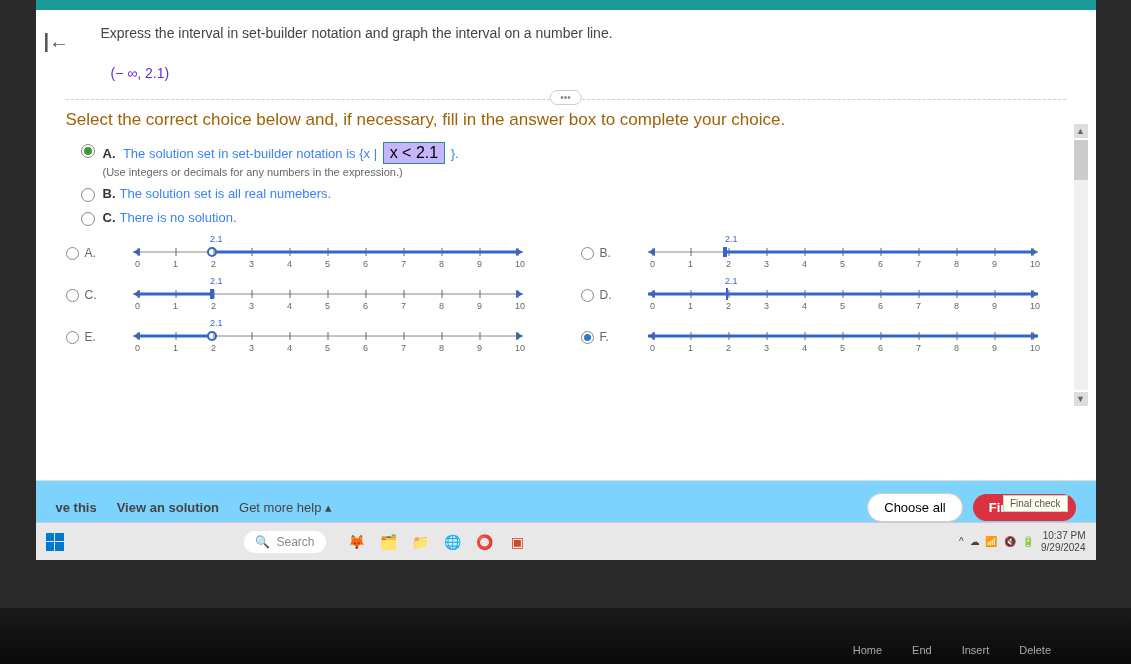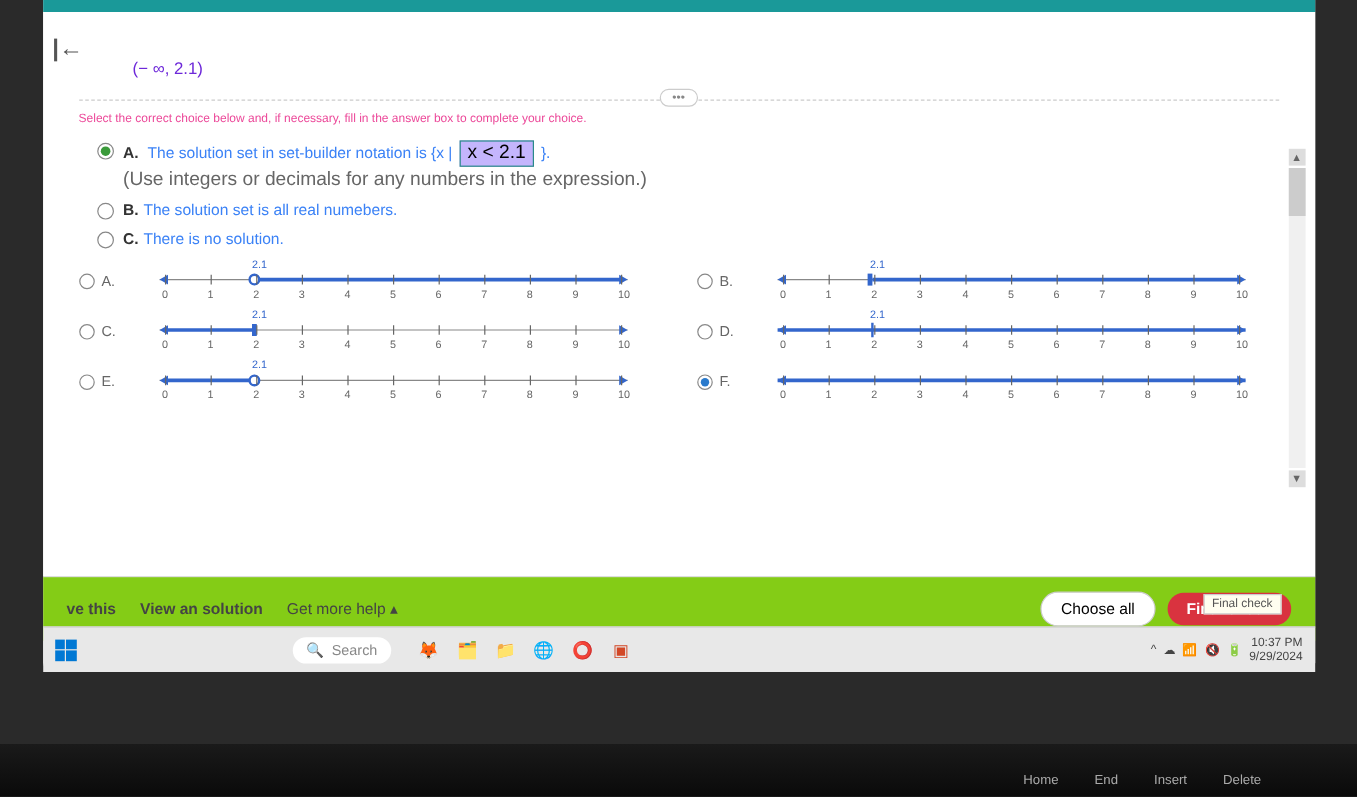--- a/index.html
+++ b/index.html
@@ -5,69 +5,70 @@
 * { box-sizing: border-box; margin: 0; padding: 0; }
 body { font-family: Arial, sans-serif; background: #2a2a2a; width: 1131px; height: 664px; overflow: hidden; position: relative; }
 .screen { background: #f5f5f5; width: 1060px; height: 560px; margin: 0 auto; position: relative; border-radius: 0 0 8px 8px; }
 .top-bar { background: #1a9999; height: 10px; width: 100%; position: relative; }
 .content { padding: 15px 30px 0 30px; background: #fff; height: 470px; position: relative; }
 .back-btn { position: absolute; left: 8px; top: 20px; font-size: 20px; color: #555; cursor: pointer; font-weight: bold; }
 .question-text { font-size: 14px; color: #444; margin-left: 35px; }
 .interval-expr { font-size: 14px; color: #6d28d9; margin-left: 45px; margin-top: 24px; }
 .divider { border-top: 1px dashed #ccc; margin: 18px 0 10px 0; position: relative; }
 .divider-btn { position: absolute; left: 50%; top: -10px; transform: translateX(-50%); background: #fff; border: 1px solid #ccc; border-radius: 12px; padding: 1px 10px; font-size: 10px; color: #888; cursor: pointer; }
-.instruction { font-size: 10px; color: #ec4899; margin-bottom: 12px; }
+.instruction { font-size: 17px; color: #a16207; margin-bottom: 12px; }
 .choices { margin-left: 15px; }
 .choice { display: flex; align-items: flex-start; margin-bottom: 8px; font-size: 13px; }
 .radio { width: 14px; height: 14px; border: 1px solid #888; border-radius: 50%; margin-right: 8px; margin-top: 2px; flex-shrink: 0; position: relative; cursor: pointer; }
 .radio.selected::after { content: ''; position: absolute; width: 8px; height: 8px; background: #3a9a3a; border-radius: 50%; top: 2px; left: 2px; }
 .choice-label { font-weight: bold; margin-right: 4px; color: #333; }
 .choice-text { color: #3b82f6; }
 .answer-box { display: inline-block; border: 1px solid #2a8a8a; background: #c4b5fd; padding: 1px 6px; min-width: 40px; font-size: 16px; margin: 0 2px; }
-.hint { font-size: 16px; color: #666; margin-left: 36px; margin-top: 2px; }
+.hint { font-size: 11px; color: #666; margin-left: 36px; margin-top: 2px; }
 .graph-instruction { font-size: 13px; color: #444; margin-top: 12px; margin-bottom: 10px; }
 .graph-grid { display: grid; grid-template-columns: 1fr 1fr; gap: 4px 30px; }
 .graph-choice { display: flex; align-items: center; }
 .graph-radio { width: 13px; height: 13px; border: 1px solid #888; border-radius: 50%; margin-right: 6px; flex-shrink: 0; cursor: pointer; position: relative; }
 .graph-radio.selected::after { content: ''; position: absolute; width: 7px; height: 7px; background: #2a7acc; border-radius: 50%; top: 2px; left: 2px; }
 .graph-label { font-size: 12px; color: #666; margin-right: 6px; width: 14px; }
 .numberline { position: relative; height: 38px; flex: 1; }
 .nl-svg { width: 100%; height: 100%; }
-.bottom-bar { display: flex; align-items: center; padding: 12px 20px; background: #84cc16; border-top: 1px solid #ddd; }
+.bottom-bar { display: flex; align-items: center; padding: 12px 20px; background: #7dd3fc; border-top: 1px solid #ddd; }
 .link-btn { font-size: 13px; color: #444; font-weight: bold; margin-right: 20px; cursor: pointer; }
 .link-btn.sub { font-weight: normal; }
 .spacer { flex: 1; }
 .btn { padding: 6px 16px; border-radius: 18px; font-size: 13px; cursor: pointer; border: 1px solid #ccc; background: #fff; margin-left: 10px; }
 .btn.primary { background: #d9333f; color: #fff; border: none; font-weight: bold; }
 .tooltip { position: absolute; right: 28px; bottom: 48px; background: #fffef0; border: 1px solid #ccc; font-size: 10px; padding: 2px 6px; color: #555; }
 .taskbar { position: absolute; bottom: 0; left: 0; right: 0; height: 38px; background: #e8e8e8; display: flex; align-items: center; padding: 0 10px; border-top: 1px solid #ccc; }
 .search-box { background: #fff; border-radius: 16px; padding: 4px 12px; font-size: 12px; color: #888; display: flex; align-items: center; gap: 6px; margin-left: 180px; }
 .task-icons { display: flex; gap: 10px; margin-left: 20px; align-items: center; }
 .task-icon { width: 22px; height: 22px; display: flex; align-items: center; justify-content: center; font-size: 14px; }
 .tray { margin-left: auto; display: flex; align-items: center; gap: 6px; font-size: 10px; color: #444; }
 .tray-time { text-align: right; line-height: 1.2; }
-.laptop-frame { position: absolute; bottom: 0; left: 0; right: 0; height: 44px; background: linear-gradient(#1a1a1a, #0a0a0a); }
+.laptop-frame { position: absolute; bottom: 0; left: 0; right: 0; height: 56px; background: linear-gradient(#1a1a1a, #0a0a0a); }
 .keyboard-keys { position: absolute; bottom: 8px; right: 80px; display: flex; gap: 30px; color: #aaa; font-size: 11px; }
 .scroll-panel { position: absolute; right: 8px; top: 130px; bottom: 90px; width: 14px; background: #f0f0f0; }
 .scroll-thumb { position: absolute; top: 0; width: 100%; height: 40px; background: #ccc; }
 .scroll-arrow { position: absolute; width: 14px; height: 14px; background: #ddd; font-size: 9px; text-align: center; line-height: 14px; color: #666; cursor: pointer; }
 .marker-val { font-size: 9px; fill: #3366cc; }
 .tick-lbl { font-size: 9px; fill: #666; }
 .win-icon { width: 18px; height: 18px; display: grid; grid-template-columns: 1fr 1fr; grid-template-rows: 1fr 1fr; gap: 1px; }
 .win-icon span { background: #0078d4; }
 </style>
 </head>
 <body>
 
 <div class="screen">
   <div class="top-bar"></div>
 
   <div class="content">
     <span class="back-btn">|←</span>
 
+    <div class="question-text">Express the interval in set-builder notation and graph the interval on a number line.</div>
     <div class="interval-expr">(− ∞, 2.1)</div>
 
     <div class="divider">
       <span class="divider-btn">•••</span>
     </div>
 
     <div class="instruction">Select the correct choice below and, if necessary, fill in the answer box to complete your choice.</div>
 
     <div class="choices">
       <div class="choice">

